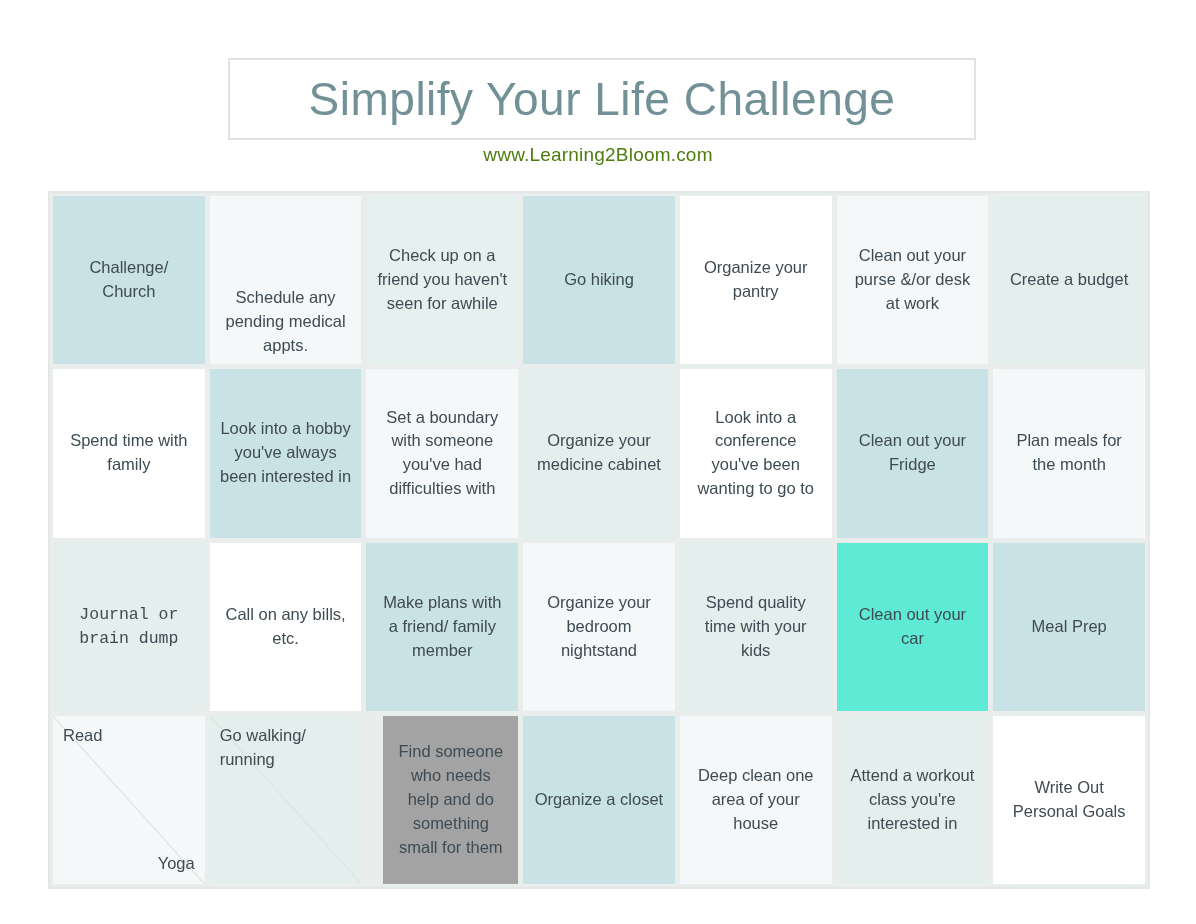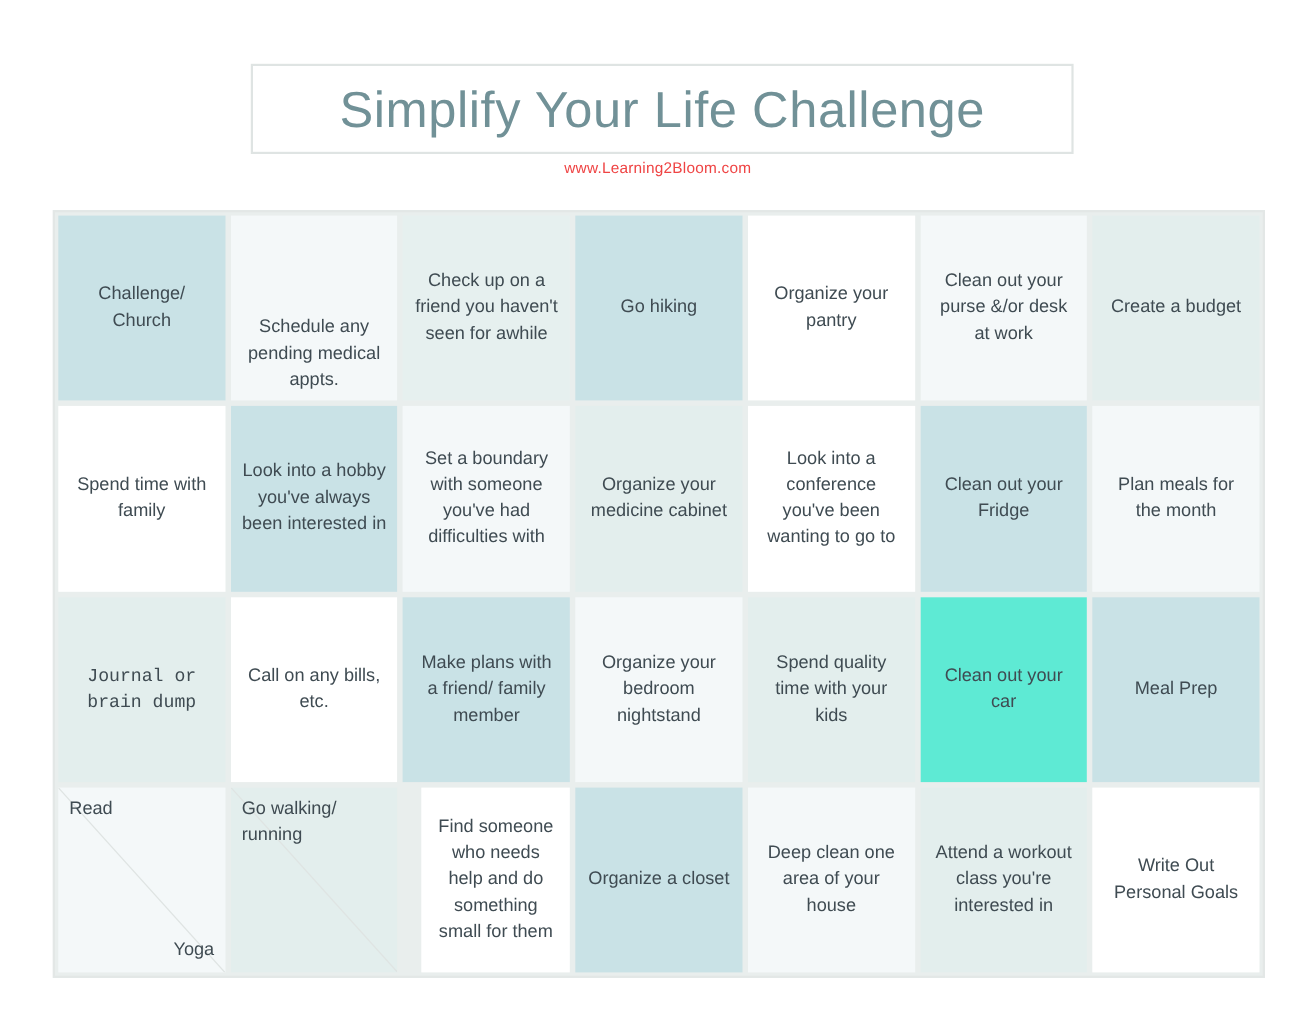--- a/index.html
+++ b/index.html
@@ -40,22 +40,22 @@
     font-weight: normal;
     letter-spacing: 0.5px;
     white-space: nowrap;
   }
   .subtitle {
     position: absolute;
     left: 0;
     top: 144px;
     width: 1196px;
     text-align: center;
-    font-size: 14px;
-    color: #ef4444;
+    font-size: 19px;
+    color: #4d7c0f;
     letter-spacing: 0.2px;
   }
 
   
   .grid-wrap {
     position: absolute;
     left: 48px;
     top: 191px;
     width: 1102px;
     height: 698px;
@@ -211,21 +211,21 @@
           </svg>
           <div class="tl">Read</div>
           <div class="br">Yoga</div>
         </div>
         <div class="cell c-mint split" style="background: rgb(227, 238, 237);">
           <svg class="diag" viewBox="0 0 100 100" preserveAspectRatio="none">
             <line x1="0" y1="0" x2="100" y2="100" stroke="#dfe4e3" stroke-width="1.2" vector-effect="non-scaling-stroke"></line>
           </svg>
           <div class="tl">Go walking/ running</div>
         </div>
-        <div class="cell c-white" style="background: #ffffff; margin-left: 17px;">
+        <div class="cell c-white" style="background: #a3a3a3; margin-left: 17px;">
           <span class="celltext">Find someone who needs help and do something small for them</span>
         </div>
         <div class="cell c-teal" style="background: rgb(201, 226, 230);">
           <span class="celltext">Organize a closet</span>
         </div>
         <div class="cell c-pale" style="background: rgb(244, 248, 249);">
           <span class="celltext">Deep clean one area of your house</span>
         </div>
         <div class="cell c-mint" style="background: rgb(227, 238, 237);">
           <span class="celltext">Attend a workout class you're interested in</span>

